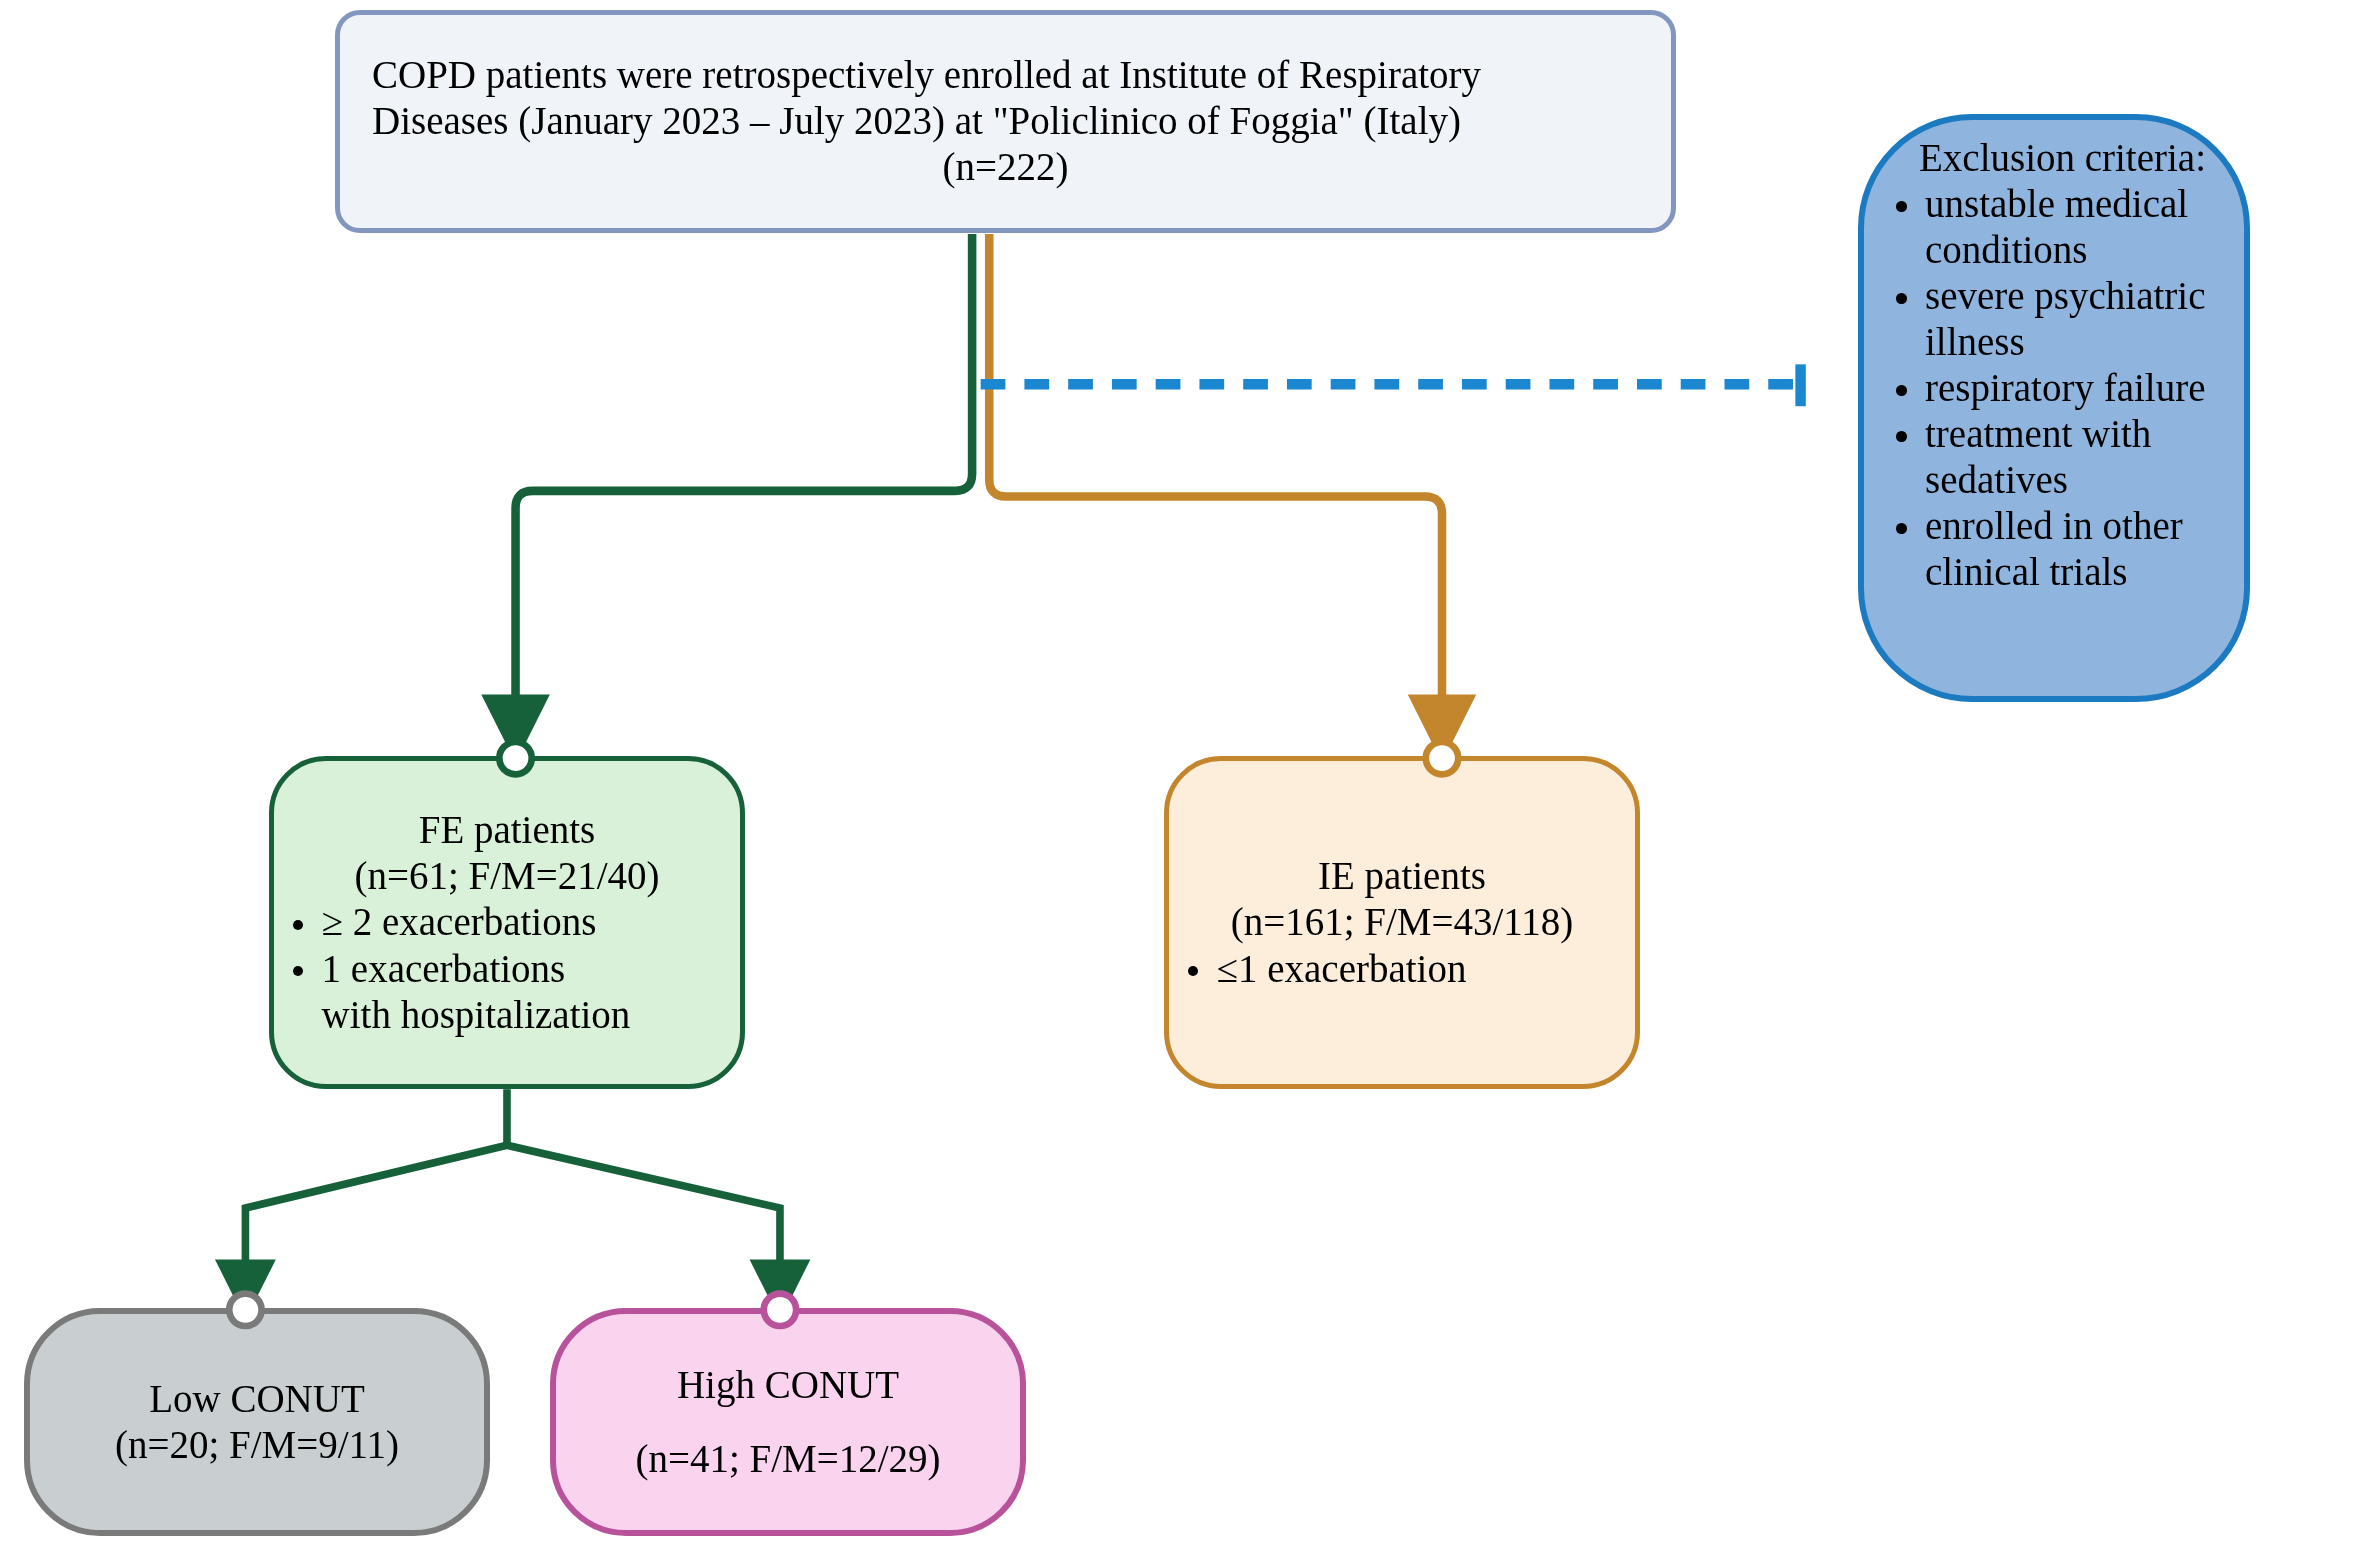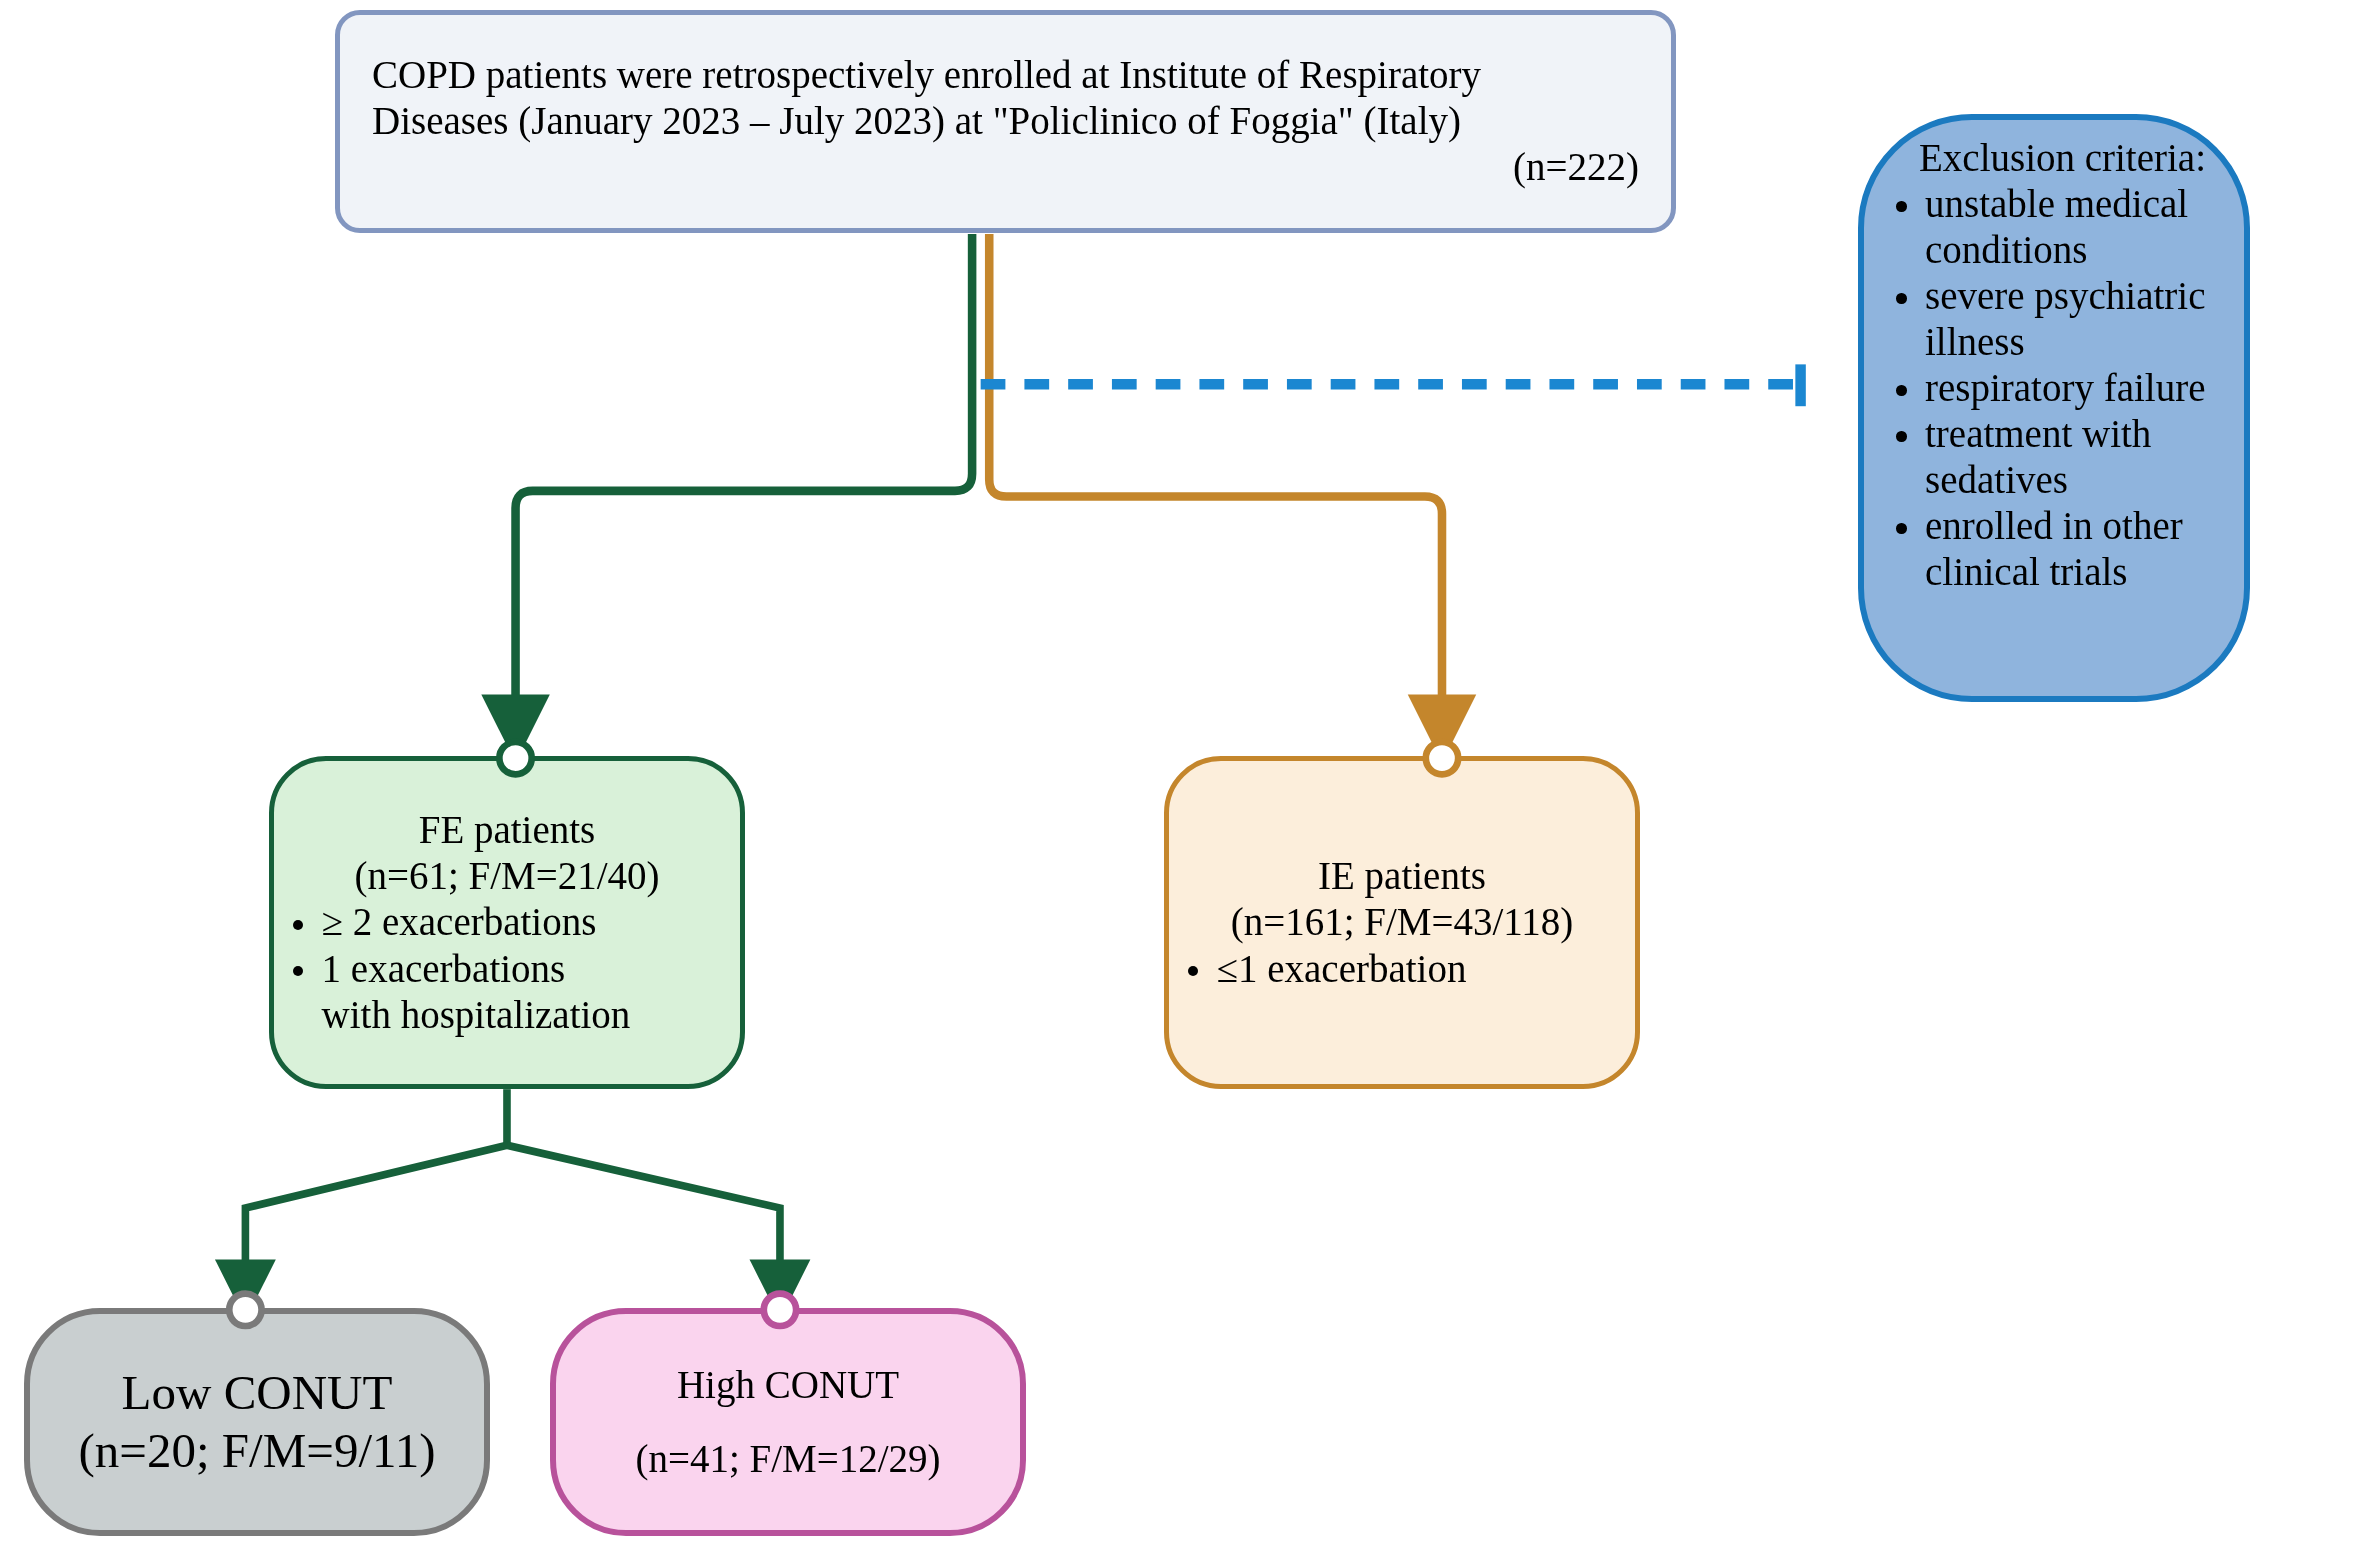--- a/index.html
+++ b/index.html
@@ -68,21 +68,21 @@
     top: 9.5px;
     width: 1341px;
     height: 223px;
     background: #f0f3f8;
     border: 5.7px solid #8296c0;
     border-radius: 25px;
     font-size: 39px;
     padding: 9.5px 32px;
   }
   #node-enrollment .title-line { text-align: left; white-space: normal; }
-  #node-enrollment .sub-line { text-align: right; }
+  #node-enrollment .sub-line { text-align: center; }
 
   
   #node-exclusion {
     left: 1858px;
     top: 114px;
     width: 392px;
     height: 588px;
     background: #8fb4dd;
     border: 6.7px solid #1b7ac0;
     border-radius: 114px;
@@ -123,21 +123,21 @@
 
   
   #node-low-conut {
     left: 24px;
     top: 1308px;
     width: 466px;
     height: 228px;
     background: #c9cfd0;
     border: 6.7px solid #7a7a7a;
     border-radius: 76px;
-    font-size: 49px;
+    font-size: 39px;
   }
 
   
   #node-high-conut {
     left: 550px;
     top: 1308px;
     width: 476px;
     height: 228px;
     background: #fad4ee;
     border: 6.7px solid #b8529b;

